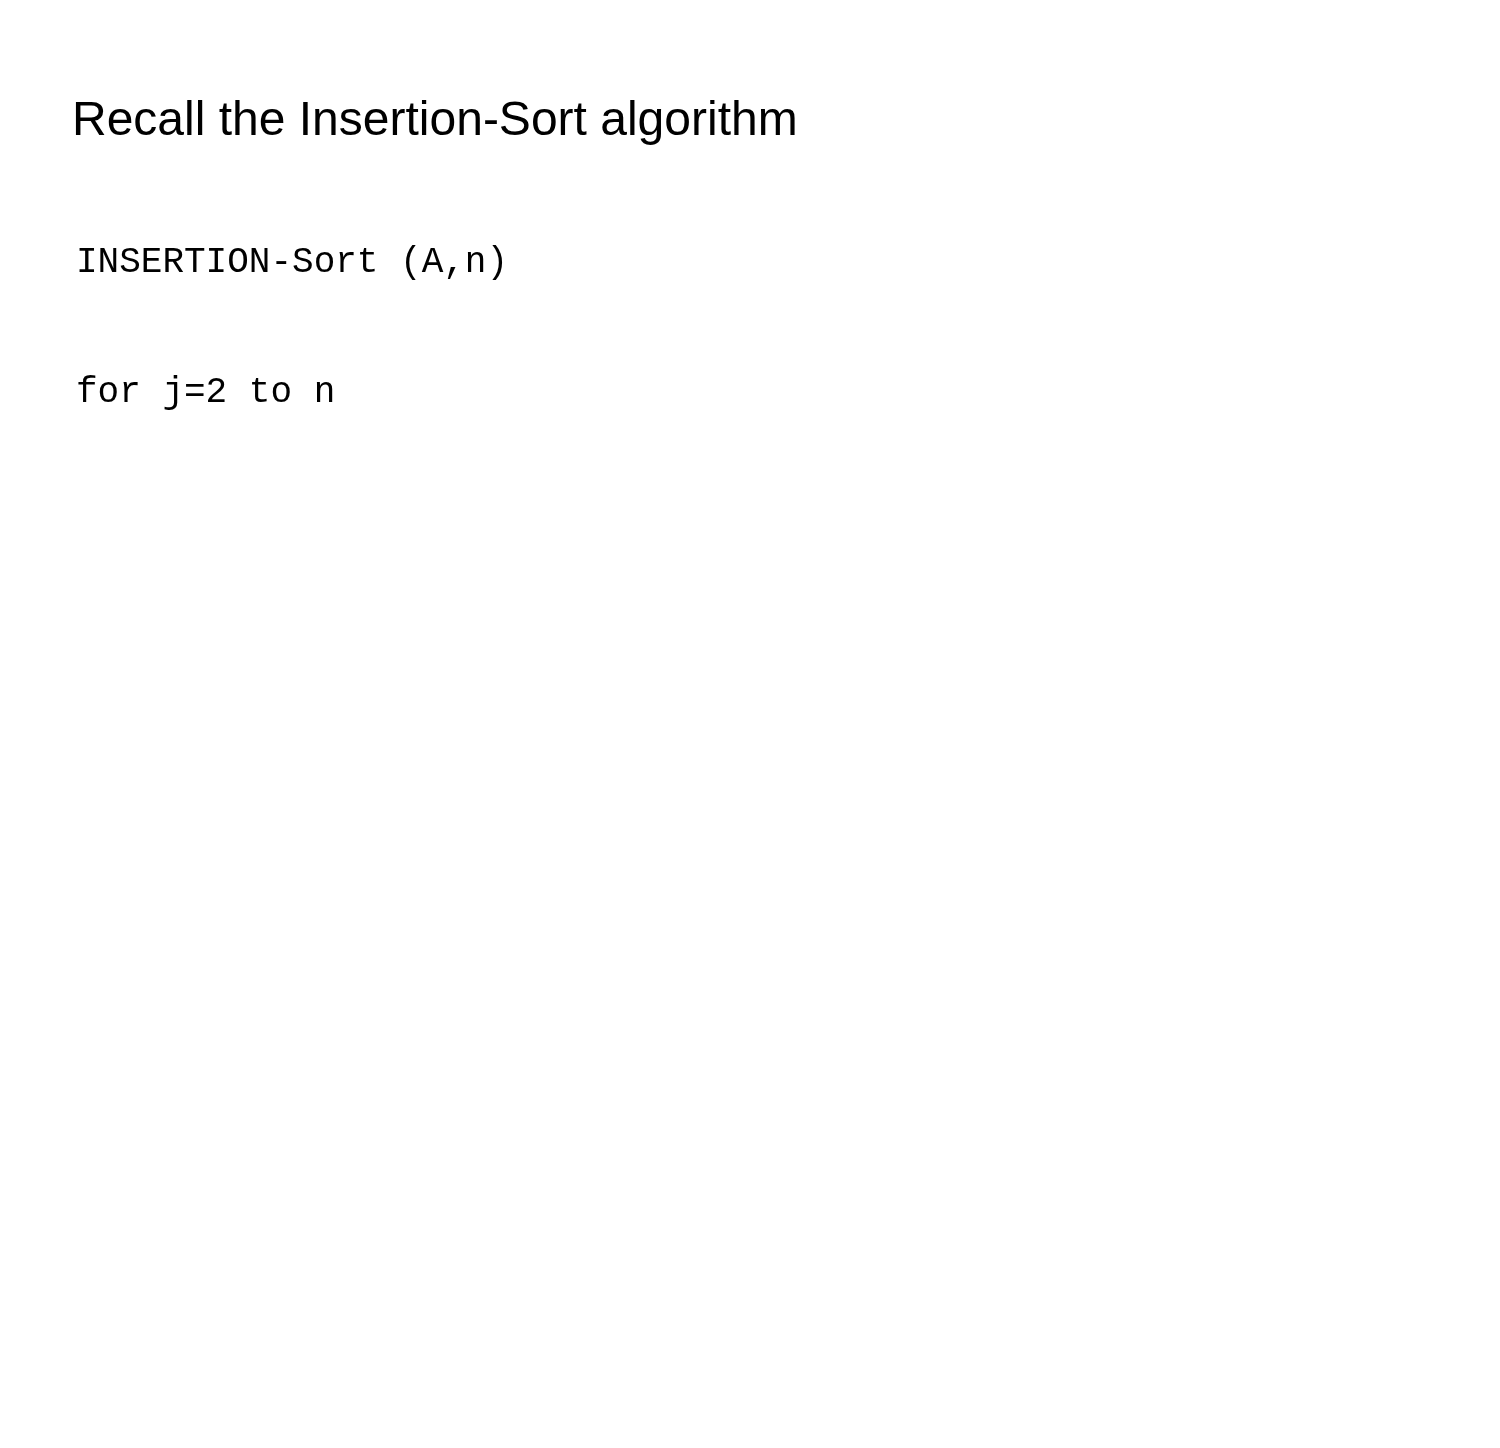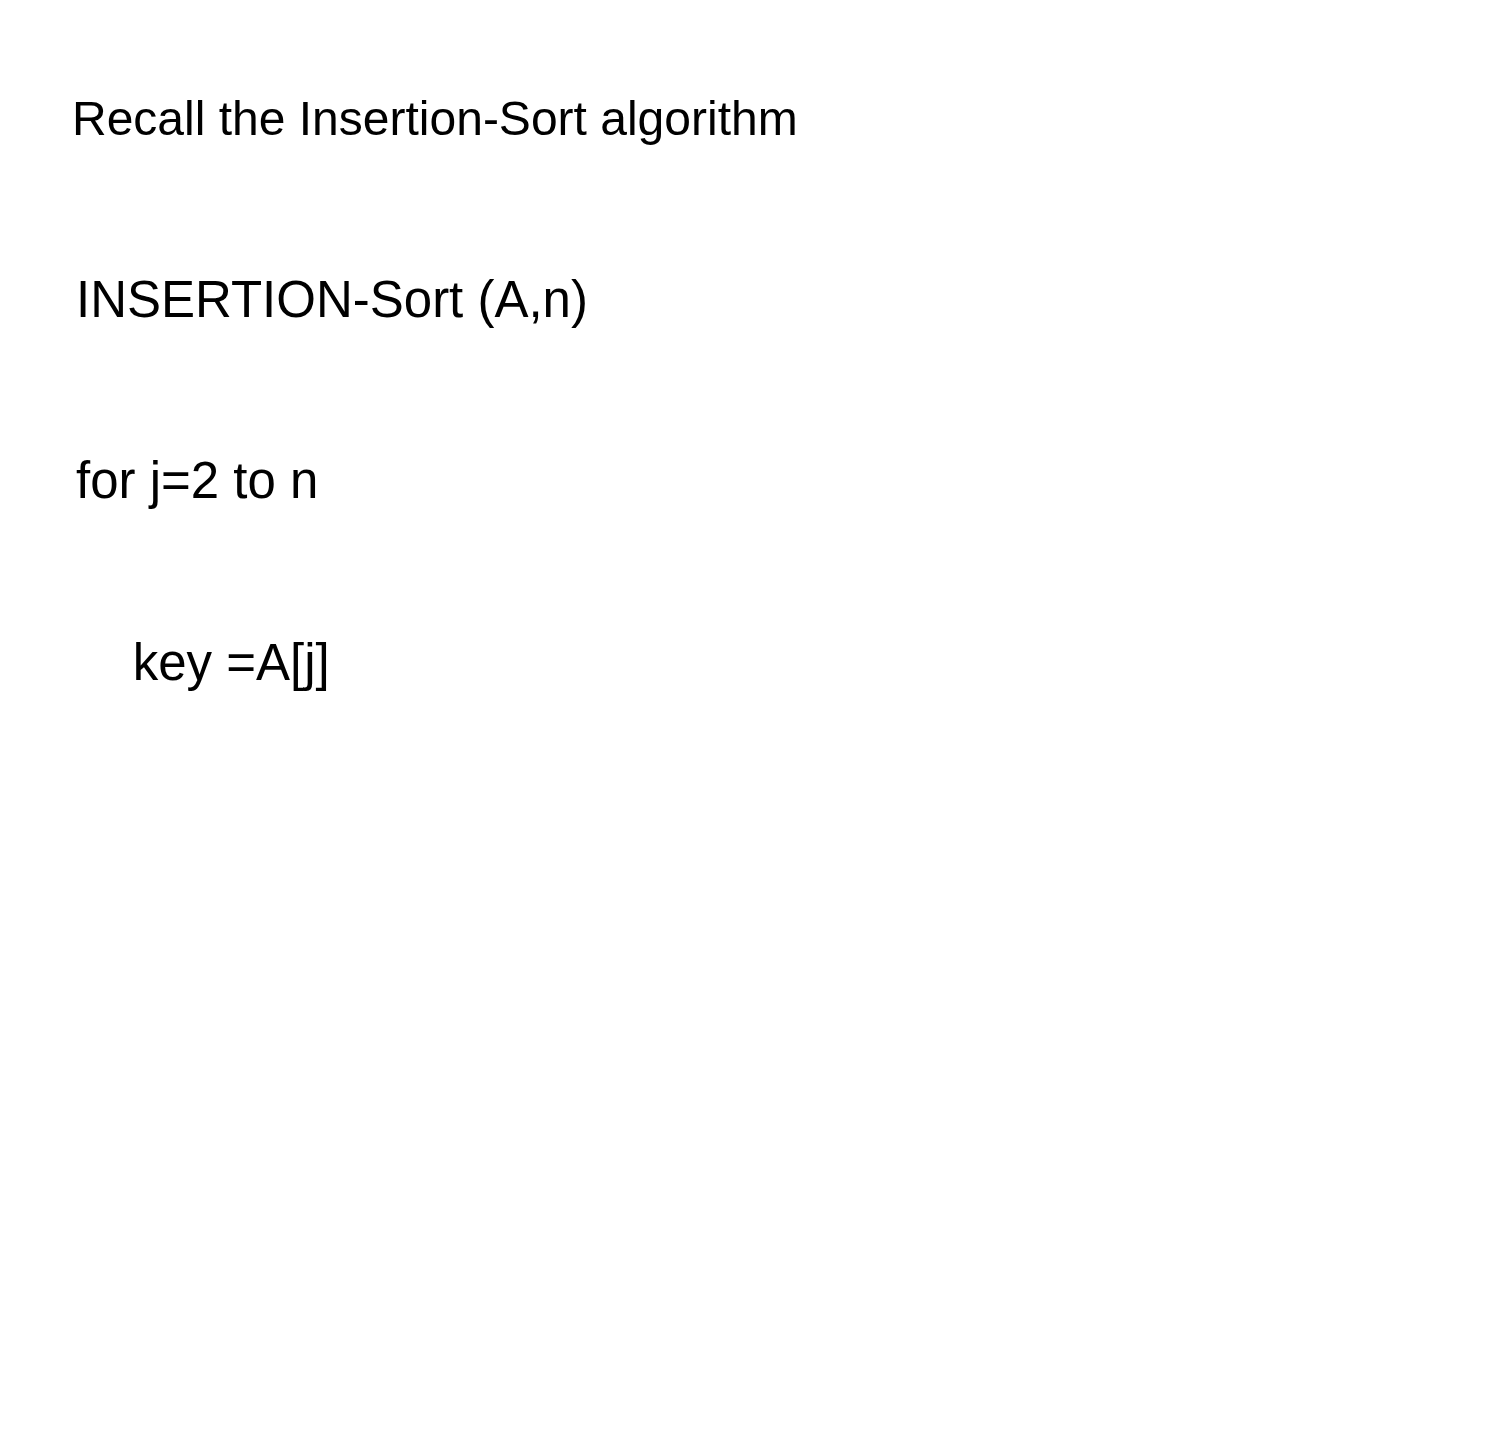--- a/index.html
+++ b/index.html
@@ -15,40 +15,39 @@
       color: #000000;
       padding: 70px 60px 60px 60px;
       font-size: 48px;
       line-height: 1.55;
     }
     .intro {
       font-weight: 400;
       margin-bottom: 10px;
     }
     .code-block {
-      font-family: Liberation Sans, sans-serif;
-      font-size: 51px;
+      font-family: Liberation Mono, monospace;
+      font-size: 36px;
       line-height: 1.7;
       white-space: pre;
       margin-bottom: 60px;
     }
     .code-line {
       display: block;
     }
     .body-text {
       font-weight: 400;
       line-height: 1.6;
     }
   </style>
 </head>
 <body>
 
 <div class="intro">Recall the Insertion-Sort algorithm</div>
 
 <div class="code-block">
 <span class="code-line">INSERTION-Sort (A,n)</span>
 <span class="code-line">for j=2 to n</span>
-<span class="code-line">    key =A[j]</span>
 </div>
 
 <div class="body-text">
   
 </div>
 
 </body></html>

